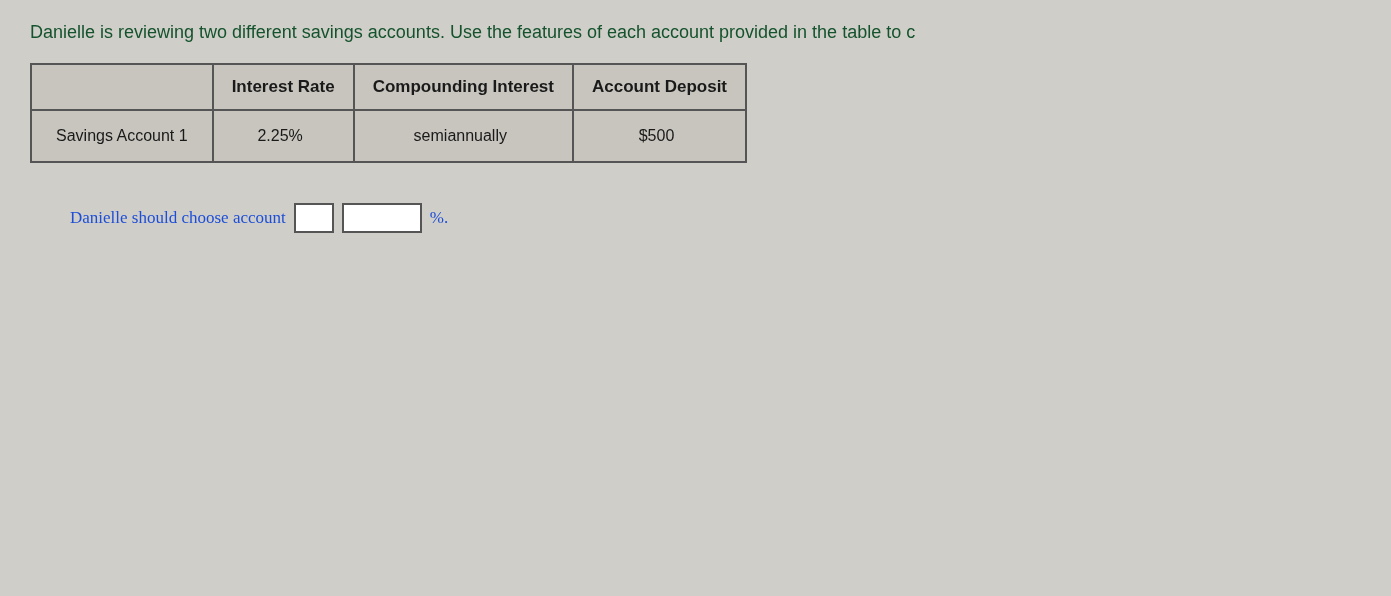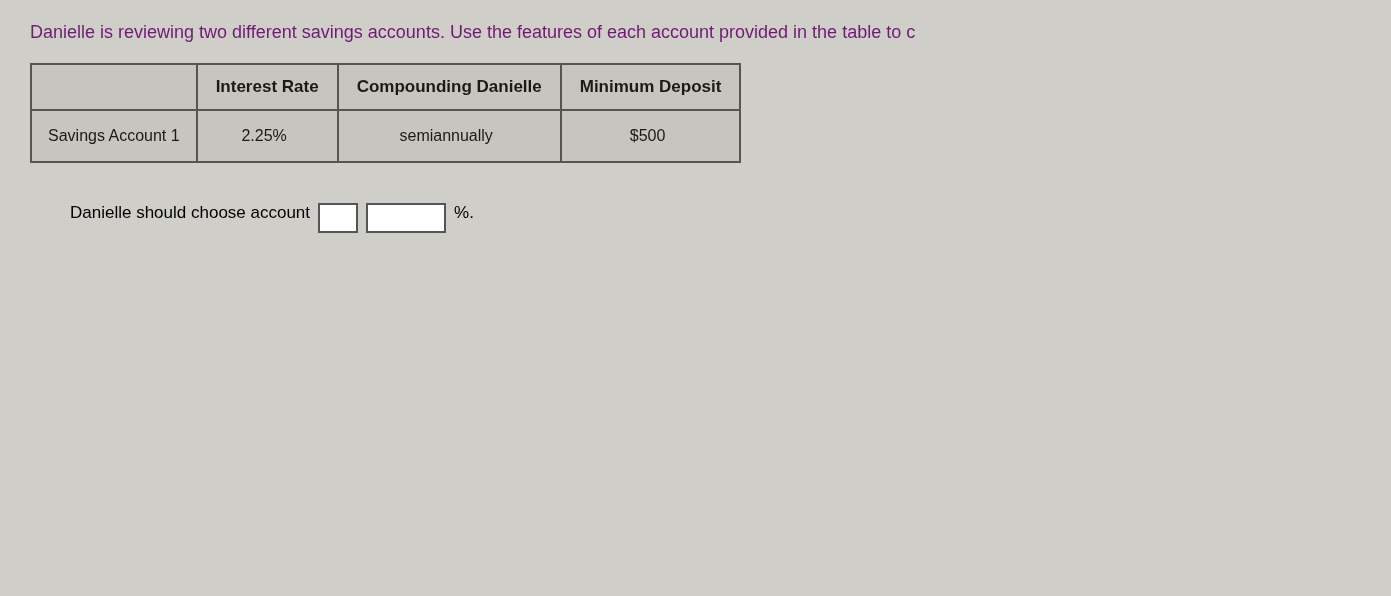--- a/index.html
+++ b/index.html
@@ -14,21 +14,21 @@
       font-size: 16px;
       color: #1a1a1a;
       width: 1391px;
       height: 596px;
       overflow: hidden;
       padding: 20px 30px;
     }
 
     .intro-text {
       font-size: 18px;
-      color: #701a75;
+      color: #14532d;
       margin-bottom: 18px;
       line-height: 1.4;
     }
 
     .table-wrapper {
       display: inline-block;
       border-radius: 10px;
     }
 
     table {
@@ -51,32 +51,33 @@
 
     table td {
       font-size: 16px;
       background-color: #c8c5be;
       padding-left: 12px;
     }
 
     table td.row-label {
       text-align: left;
       font-weight: normal;
-      padding: 16px 16px;
+      padding: 16px 24px;
       min-width: 130px;
     }
 
     .bottom-sentence {
       margin-top: 36px;
       font-size: 17px;
-      color: #000000;
+      color: #1d4ed8;
       display: flex;
-      align-items: flex-start;
+      align-items: center;
       gap: 8px;
       padding-left: 40px;
+      font-family: Liberation Serif, serif;
     }
 
     .answer-box {
       display: inline-block;
       width: 40px;
       height: 30px;
       border: 2px solid #555;
       background-color: #fff;
       vertical-align: middle;
     }
@@ -96,22 +97,22 @@
 
 
 <p class="intro-text">Danielle is reviewing two different savings accounts. Use the features of each account provided in the table to c</p>
 
 <div class="table-wrapper">
   <table>
     <thead>
       <tr>
         <th></th>
         <th>Interest Rate</th>
-        <th>Compounding Danielle</th>
-        <th>Minimum Deposit</th>
+        <th>Compounding Interest</th>
+        <th>Account Deposit</th>
       </tr>
     </thead>
     <tbody>
       <tr>
         <td class="row-label">Savings Account 1</td>
         <td>2.25%</td>
         <td>semiannually</td>
         <td>$500</td>
       </tr>
     </tbody>

